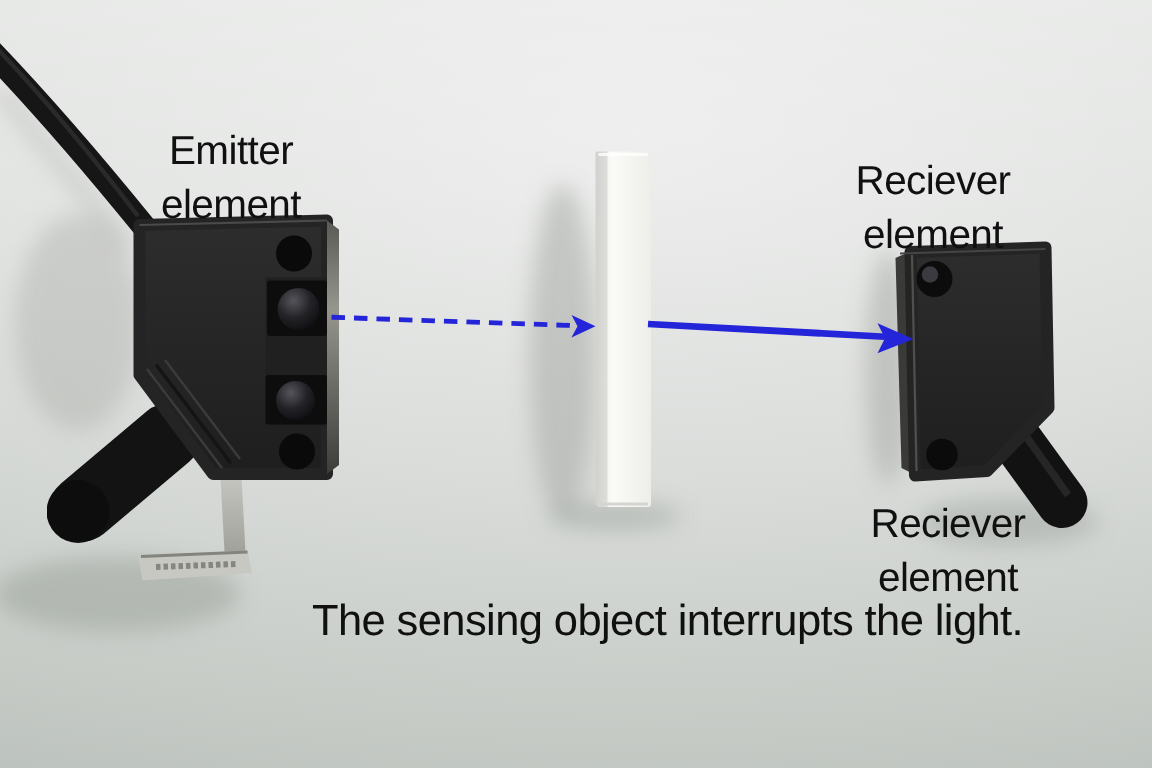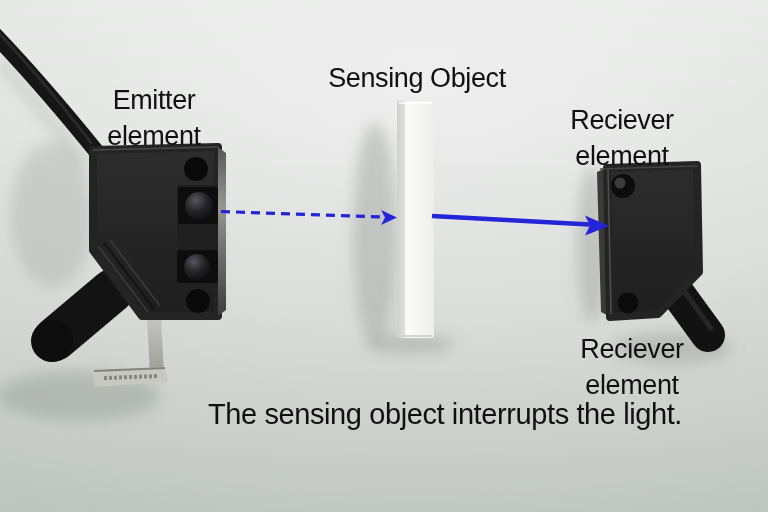--- a/index.html
+++ b/index.html
@@ -138,21 +138,20 @@
       <g>
         <line x1="432" y1="216" x2="590" y2="224.5" stroke-width="4.5" stroke="#2424d9"></line>
         <polygon points="609,226 585,215.5 590,225.5 585,235.5" fill="#2424d9"></polygon>
       </g>
     </g>
   </svg>
 
   <div class="label" style="left:154px; top:82px;">Emitter
 element</div>
 
-  <div class="label" style="left:417px; top:60px;">Sensing Object</div>
 
   <div class="label" style="left:622px; top:102px;">Reciever
 element</div>
 
   <div class="label" style="left:632px; top:331px;">Reciever
 element</div>
 
   <div class="label caption" style="left:425px; top:396px;">The sensing object interrupts the light.</div>
 
 </div>

